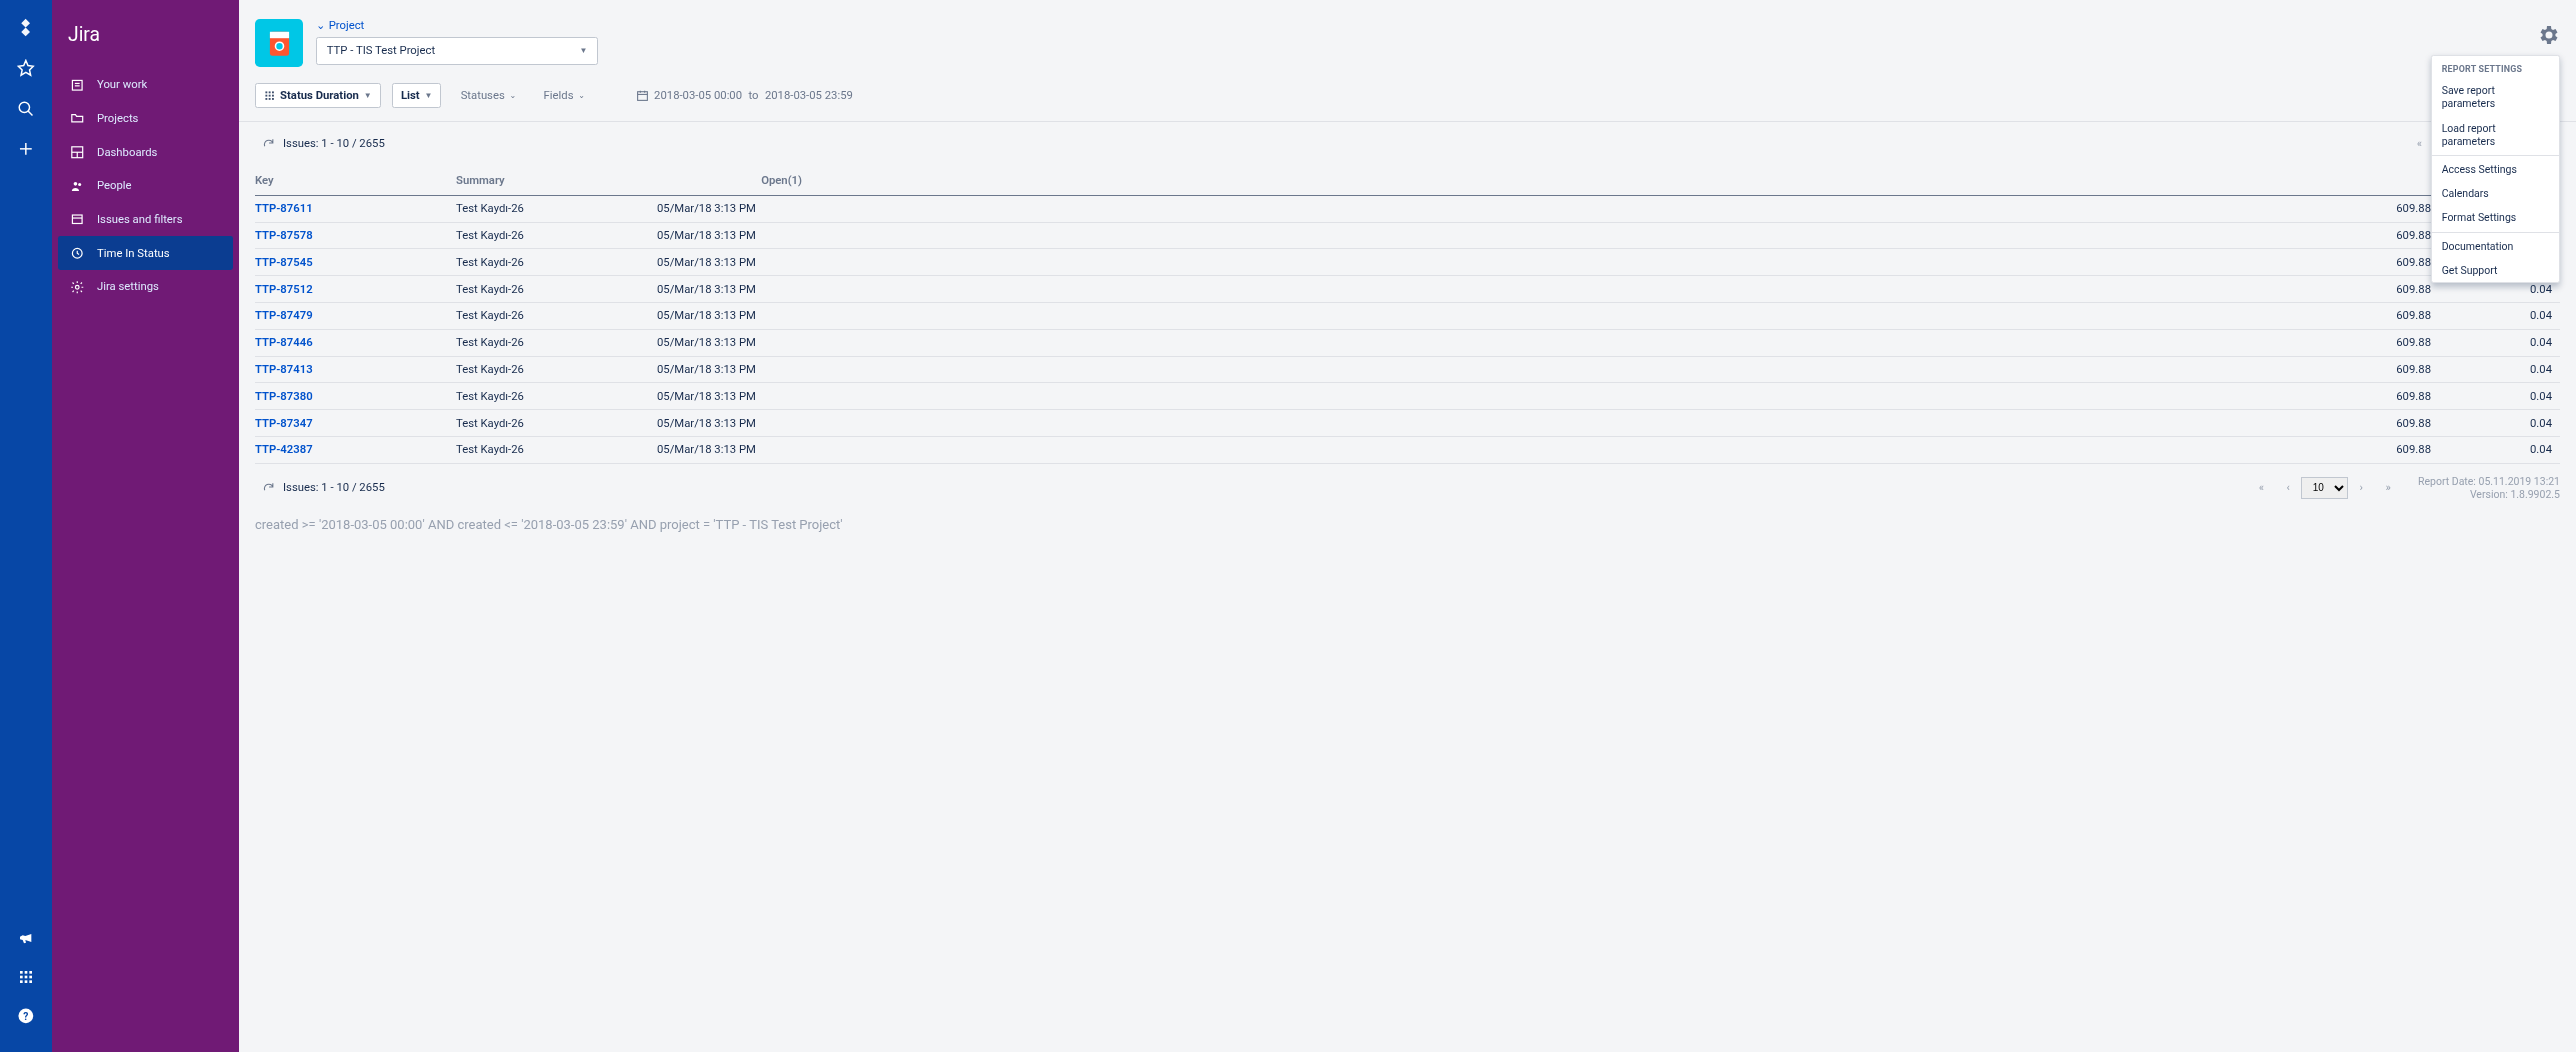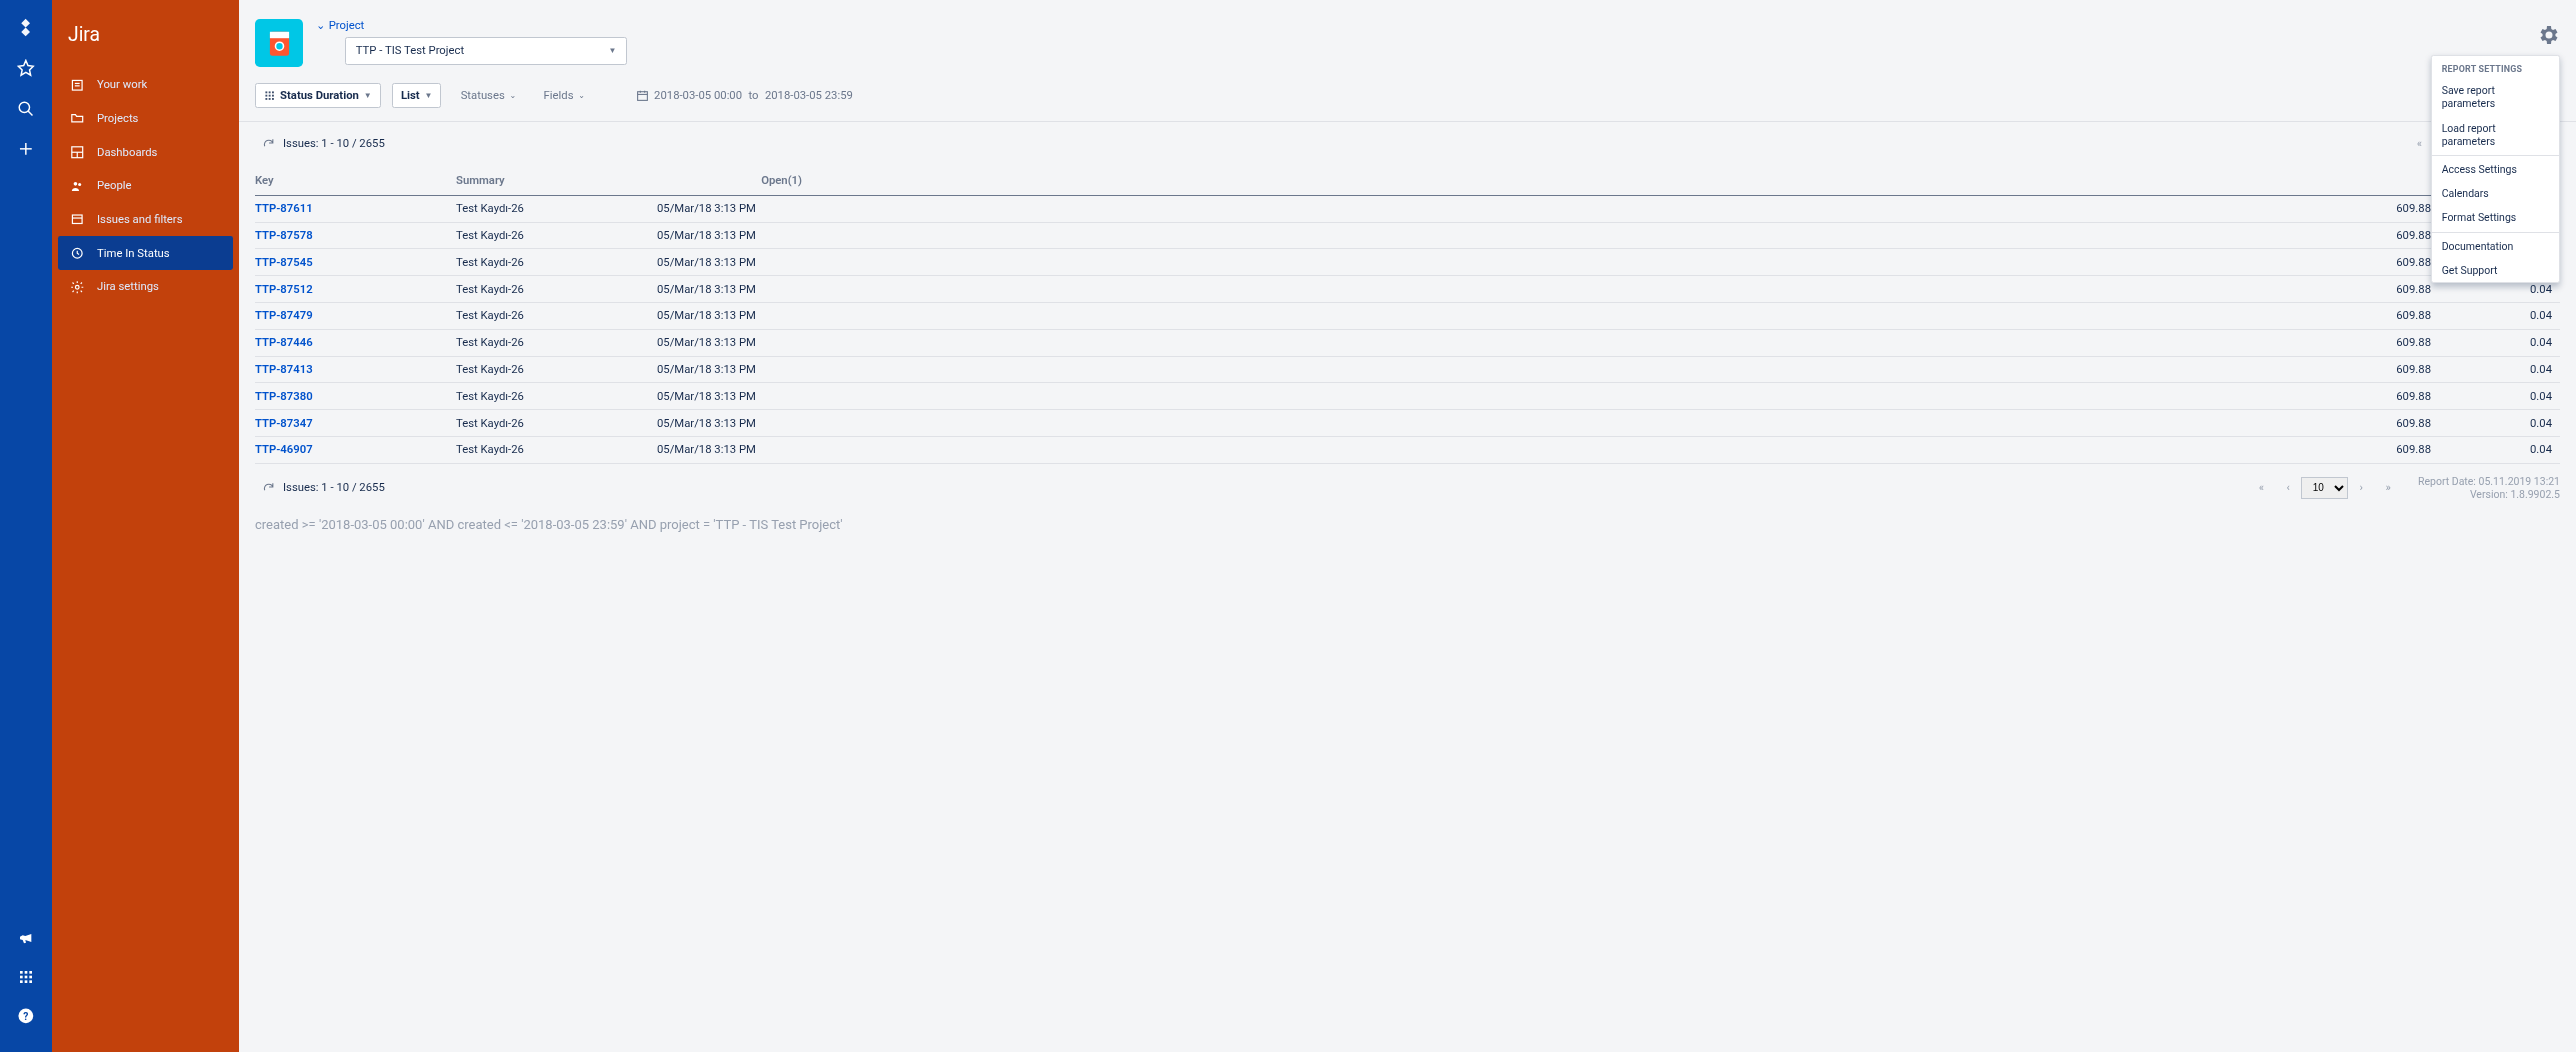--- a/index.html
+++ b/index.html
@@ -6,35 +6,35 @@
 body { font-family: -apple-system, BlinkMacSystemFont, 'Segoe UI', Roboto, Arial, sans-serif; font-size: 11.3px; color: #172b4d; background: #f4f5f7; overflow: hidden; }
 .app { display: flex; height: 100vh; }
 
 
 .rail { width: 52px; background: #0747a6; display: flex; flex-direction: column; align-items: center; padding-top: 14.5px; }
 .rail-icon { width: 26px; height: 26px; display: flex; align-items: center; justify-content: center; color: #fff; margin-bottom: 14.5px; cursor: pointer; }
 .rail-bottom { margin-top: auto; margin-bottom: 9.7px; display: flex; flex-direction: column; align-items: center; }
 .rail-bottom .rail-icon { margin-bottom: 13px; }
 
 
-.sidebar { width: 187px; background: #c2410c; color: #fff; padding: 22.5px 0 0 0; }
+.sidebar { width: 187px; background: #701a75; color: #fff; padding: 22.5px 0 0 0; }
 .sidebar-title { font-size: 19.3px; padding-left: 16px; margin-bottom: 22.5px; font-weight: 400; }
 .sidebar-item { display: flex; align-items: center; padding: 8px 9.7px 8px 16px; cursor: pointer; font-size: 11.3px; color: #deebff; }
 .sidebar-item.active { background: #0b3d91; border-radius: 2.4px; margin: 0 6.4px; padding-left: 9.7px; color: #fff; }
 .sidebar-item .icon { width: 17.7px; height: 17.7px; margin-right: 11.3px; display: inline-flex; align-items: center; justify-content: center; }
 
 
 .main { flex: 1; background: #f4f5f7; overflow: auto; display: flex; flex-direction: column; position: relative; }
 
 
 .proj-head { display: flex; align-items: flex-start; padding: 19.3px 16px 8px 16px; position: relative; }
 .proj-icon { width: 48px; height: 48px; border-radius: 4.8px; background: #00c7e6; display: flex; align-items: center; justify-content: center; margin-right: 13px; }
 .proj-col { flex: 1; }
 .proj-breadcrumb { color: #0052cc; font-size: 11.3px; margin-bottom: 4.8px; display: flex; align-items: center; }
-.proj-select { border: 0.8px solid #c1c7d0; border-radius: 2.4px; background: #fff; padding: 6.4px 9.7px; font-size: 11.3px; width: 282px; display: flex; align-items: center; justify-content: space-between; cursor: pointer; margin-left: 29px; }
+.proj-select { border: 0.8px solid #c1c7d0; border-radius: 2.4px; background: #fff; padding: 6.4px 9.7px; font-size: 11.3px; width: 282px; display: flex; align-items: center; justify-content: space-between; cursor: pointer; }
 .gear { position: absolute; right: 16px; top: 22.5px; color: #6b778c; cursor: pointer; }
 
 
 .toolbar { display: flex; align-items: center; padding: 8px 16px 13px 16px; border-bottom: 0.8px solid #dfe1e6; position: relative; }
 .btn { border: 0.8px solid #c1c7d0; background: #fff; border-radius: 2.4px; padding: 4.8px 8px; font-size: 11.3px; display: inline-flex; align-items: center; cursor: pointer; margin-right: 11.3px; color: #172b4d; }
 .btn.plain { border: none; background: none; color: #6b778c; }
 .btn .caret { margin-left: 4.8px; font-size: 8px; color: #6b778c; }
 .date-range { display: flex; align-items: center; color: #6b778c; margin-left: 32px; }
 .date-range .sep { margin: 0 6.4px; }
 .calendar-btn { margin-left: auto; border: none; background: none; color: #6b778c; display: inline-flex; align-items: center; cursor: pointer; }
@@ -372,21 +372,21 @@
             <div class="col-last">0.04</div>
           </div>
           <div class="tbl-row">
             <div class="col-key"><a href="#">TTP-87347</a></div>
             <div class="col-sum">Test Kaydı-26</div>
             <div class="col-created">05/Mar/18 3:13 PM</div>
             <div class="col-open">609.88</div>
             <div class="col-last">0.04</div>
           </div>
           <div class="tbl-row">
-            <div class="col-key"><a href="#">TTP-46907</a></div>
+            <div class="col-key"><a href="#">TTP-42387</a></div>
             <div class="col-sum">Test Kaydı-26</div>
             <div class="col-created">05/Mar/18 3:13 PM</div>
             <div class="col-open">609.88</div>
             <div class="col-last">0.04</div>
           </div>
         </div>
     </div>
 
     <div class="pager-row">
       <span class="refresh-icon">

